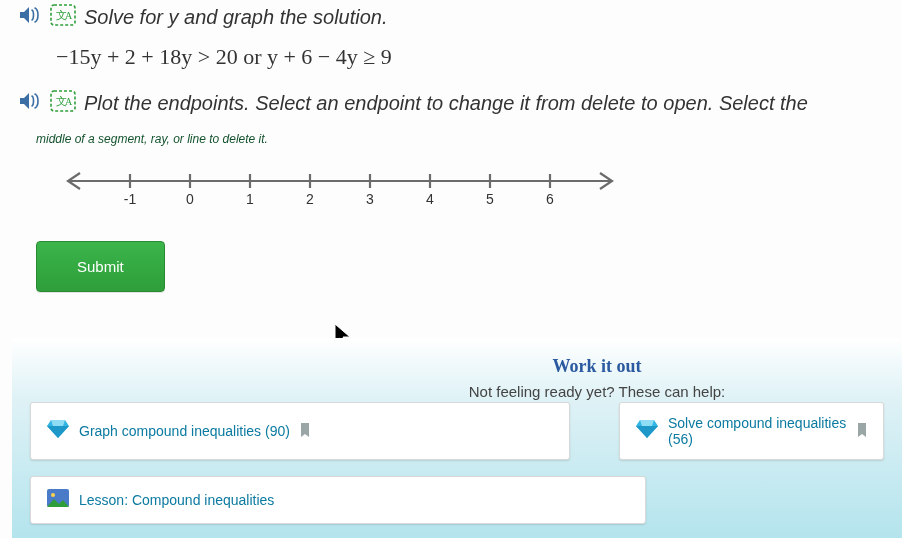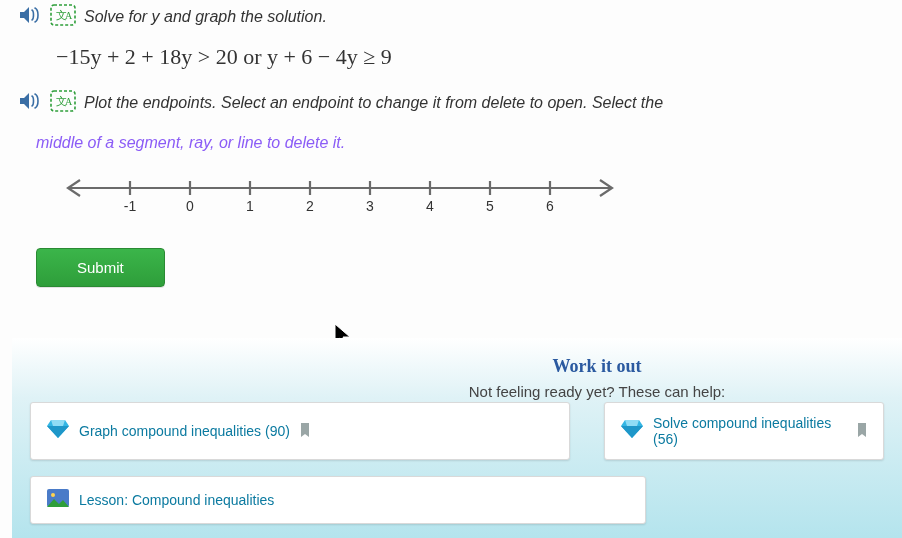--- a/index.html
+++ b/index.html
@@ -14,33 +14,33 @@
   .content { padding: 4px 18px 0 18px; }
   .prompt-line {
     display: flex;
     align-items: center;
     gap: 8px;
     margin-bottom: 14px;
   }
   .prompt-text {
     font-style: italic;
     color: #333;
-    font-size: 16px;
+    font-size: 20px;
   }
   .math-expr {
     margin: 0 0 20px 38px;
     color: #333;
     font-size: 22px;
     font-family: 'Times New Roman', serif;
   }
   .second-prompt { margin-top: 6px; }
   .second-line {
     font-style: italic;
-    color: #8b5cf6;
-    font-size: 16px;
+    color: #14532d;
+    font-size: 12px;
     margin-left: 18px;
     margin-bottom: 18px;
     line-height: 1.6;
   }
   .numline-wrap {
     margin: 10px 0 24px 42px;
     width: 560px;
     height: 50px;
     position: relative;
   }
@@ -52,21 +52,21 @@
     color: #333;
     transform: translateX(-50%);
     font-family: Verdana, sans-serif;
   }
   .submit-btn {
     display: inline-block;
     background: linear-gradient(#3bb54a, #2e9e3a);
     color: #fff;
     border: 1px solid #2a8a33;
     border-radius: 4px;
-    padding: 10px 40px;
+    padding: 16px 40px;
     font-size: 15px;
     cursor: pointer;
     margin-left: 18px;
     box-shadow: 0 1px 0 rgba(0,0,0,.1);
   }
   .footer {
     position: absolute;
     left: 12px; right: 0; bottom: 0;
     height: 200px;
     background: linear-gradient(#ffffff 0%, #dff2f6 30%, #b4e4ed 100%);
@@ -91,21 +91,21 @@
   .work-sub {
     color: #444;
     font-size: 15px;
     margin-top: 6px;
   }
   .cards {
     position: absolute;
     left: 0; right: 0; bottom: 14px;
     padding: 0 18px;
   }
-  .row1 { display: flex; gap: 34px; margin-bottom: 16px; }
+  .row1 { display: flex; gap: 49px; margin-bottom: 16px; }
   .card {
     background: #fff;
     border: 1px solid #d9d9d9;
     border-radius: 3px;
     box-shadow: 0 1px 2px rgba(0,0,0,.12);
     padding: 12px 16px;
     display: flex;
     align-items: center;
     gap: 10px;
   }

